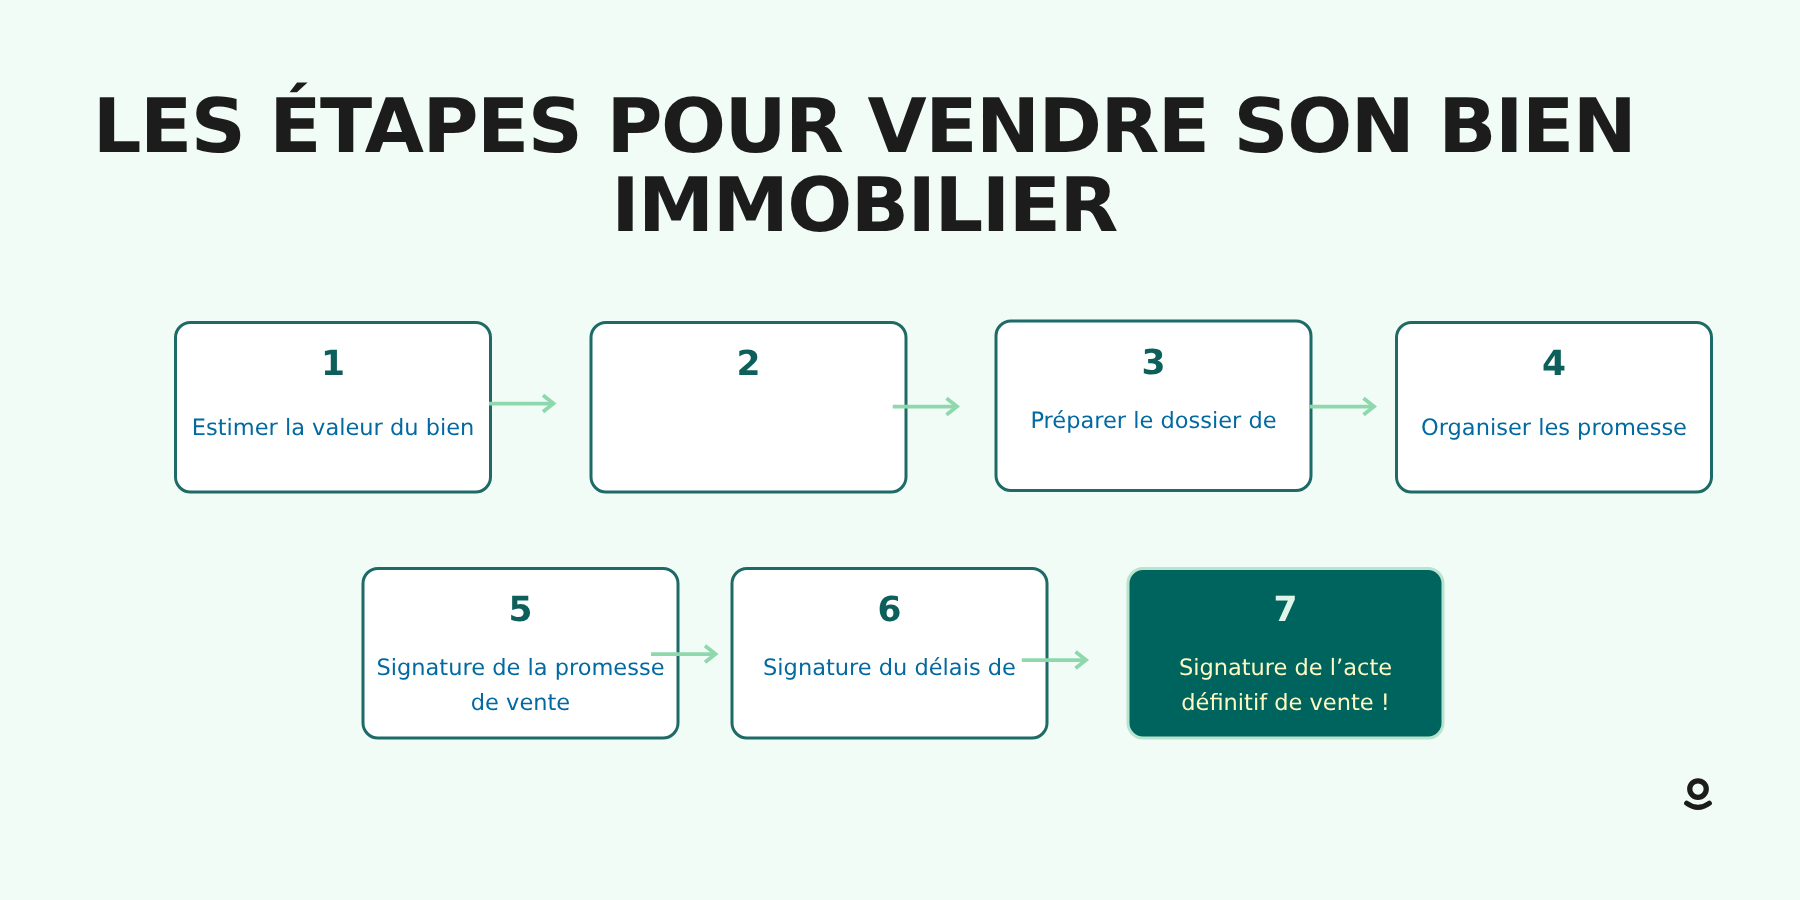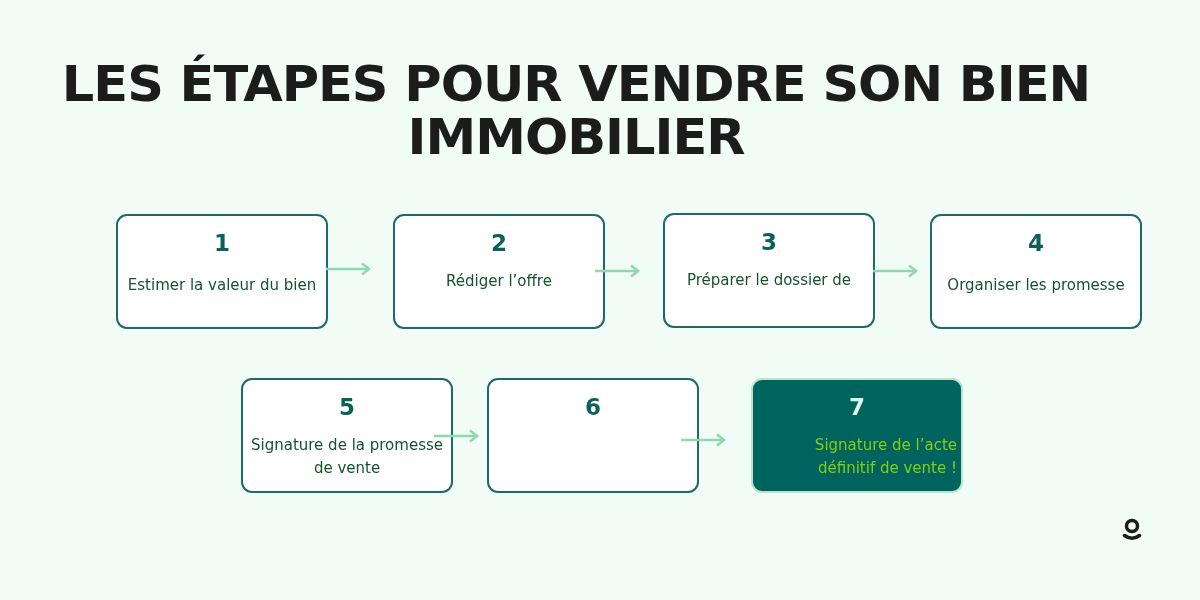--- a/index.html
+++ b/index.html
@@ -32,24 +32,24 @@
   .step.final { background: #00645e; border-color: #b6e4cf; }
   .num {
     position: absolute; left: 0; right: 0; top: 14px;
     font-family: "DejaVu Sans", sans-serif;
     font-weight: bold; font-size: 23px; color: #0d5f5b;
   }
   .final .num { color: #dff5ea; }
   .label {
     position: absolute; left: 4px; right: 4px; top: 54px;
     font-family: "DejaVu Sans", sans-serif;
-    font-size: 15px; line-height: 23px; color: #14532d;
+    font-size: 15px; line-height: 23px; color: #0369a1;
   }
   .label.one { top: 58px; }
-  .final .label { color: #84cc16; text-align: right; }
+  .final .label { color: #fef9c3; }
   .arrow { position: absolute; width: 46px; height: 14px; }
   .logo { position: absolute; left: 1122px; top: 518px; width: 20px; height: 24px; }
 </style>
 </head>
 <body>
 
 <div class="title">
   <span>Les étapes pour vendre son bien</span>
   <span>immobilier</span>
 </div>
@@ -59,21 +59,20 @@
   <div class="label one">Estimer la valeur du bien</div>
 </div>
 <svg class="arrow" style="left:326px; top:262px;" viewBox="0 0 46 14">
   <line x1="0" y1="7" x2="43" y2="7" stroke="#8fd8ad" stroke-width="2.5"></line>
   <polyline points="36,1.5 43,7 36,12.5" fill="none" stroke="#8fd8ad" stroke-width="2.5"></polyline>
 </svg>
 
 <div class="step" style="left:393px; top:214px;">
   <div class="num">2</div>
   <div class="label">
-    <div>Rédiger l’offre</div>
   </div>
 </div>
 <svg class="arrow" style="left:595px; top:264px;" viewBox="0 0 46 14">
   <line x1="0" y1="7" x2="43" y2="7" stroke="#8fd8ad" stroke-width="2.5"></line>
   <polyline points="36,1.5 43,7 36,12.5" fill="none" stroke="#8fd8ad" stroke-width="2.5"></polyline>
 </svg>
 
 <div class="step" style="left:663px; top:213px;">
   <div class="num">3</div>
   <div class="label">
@@ -98,20 +97,21 @@
   </div>
 </div>
 <svg class="arrow" style="left:434px; top:429px;" viewBox="0 0 46 14">
   <line x1="0" y1="7" x2="43" y2="7" stroke="#8fd8ad" stroke-width="2.5"></line>
   <polyline points="36,1.5 43,7 36,12.5" fill="none" stroke="#8fd8ad" stroke-width="2.5"></polyline>
 </svg>
 
 <div class="step" style="left:487px; top:378px;">
   <div class="num">6</div>
   <div class="label">
+    <div>Signature du délais de</div>
   </div>
 </div>
 <svg class="arrow" style="left:681px; top:433px;" viewBox="0 0 46 14">
   <line x1="0" y1="7" x2="43" y2="7" stroke="#8fd8ad" stroke-width="2.5"></line>
   <polyline points="36,1.5 43,7 36,12.5" fill="none" stroke="#8fd8ad" stroke-width="2.5"></polyline>
 </svg>
 
 <div class="step final" style="left:751px; top:378px;">
   <div class="num">7</div>
   <div class="label">

